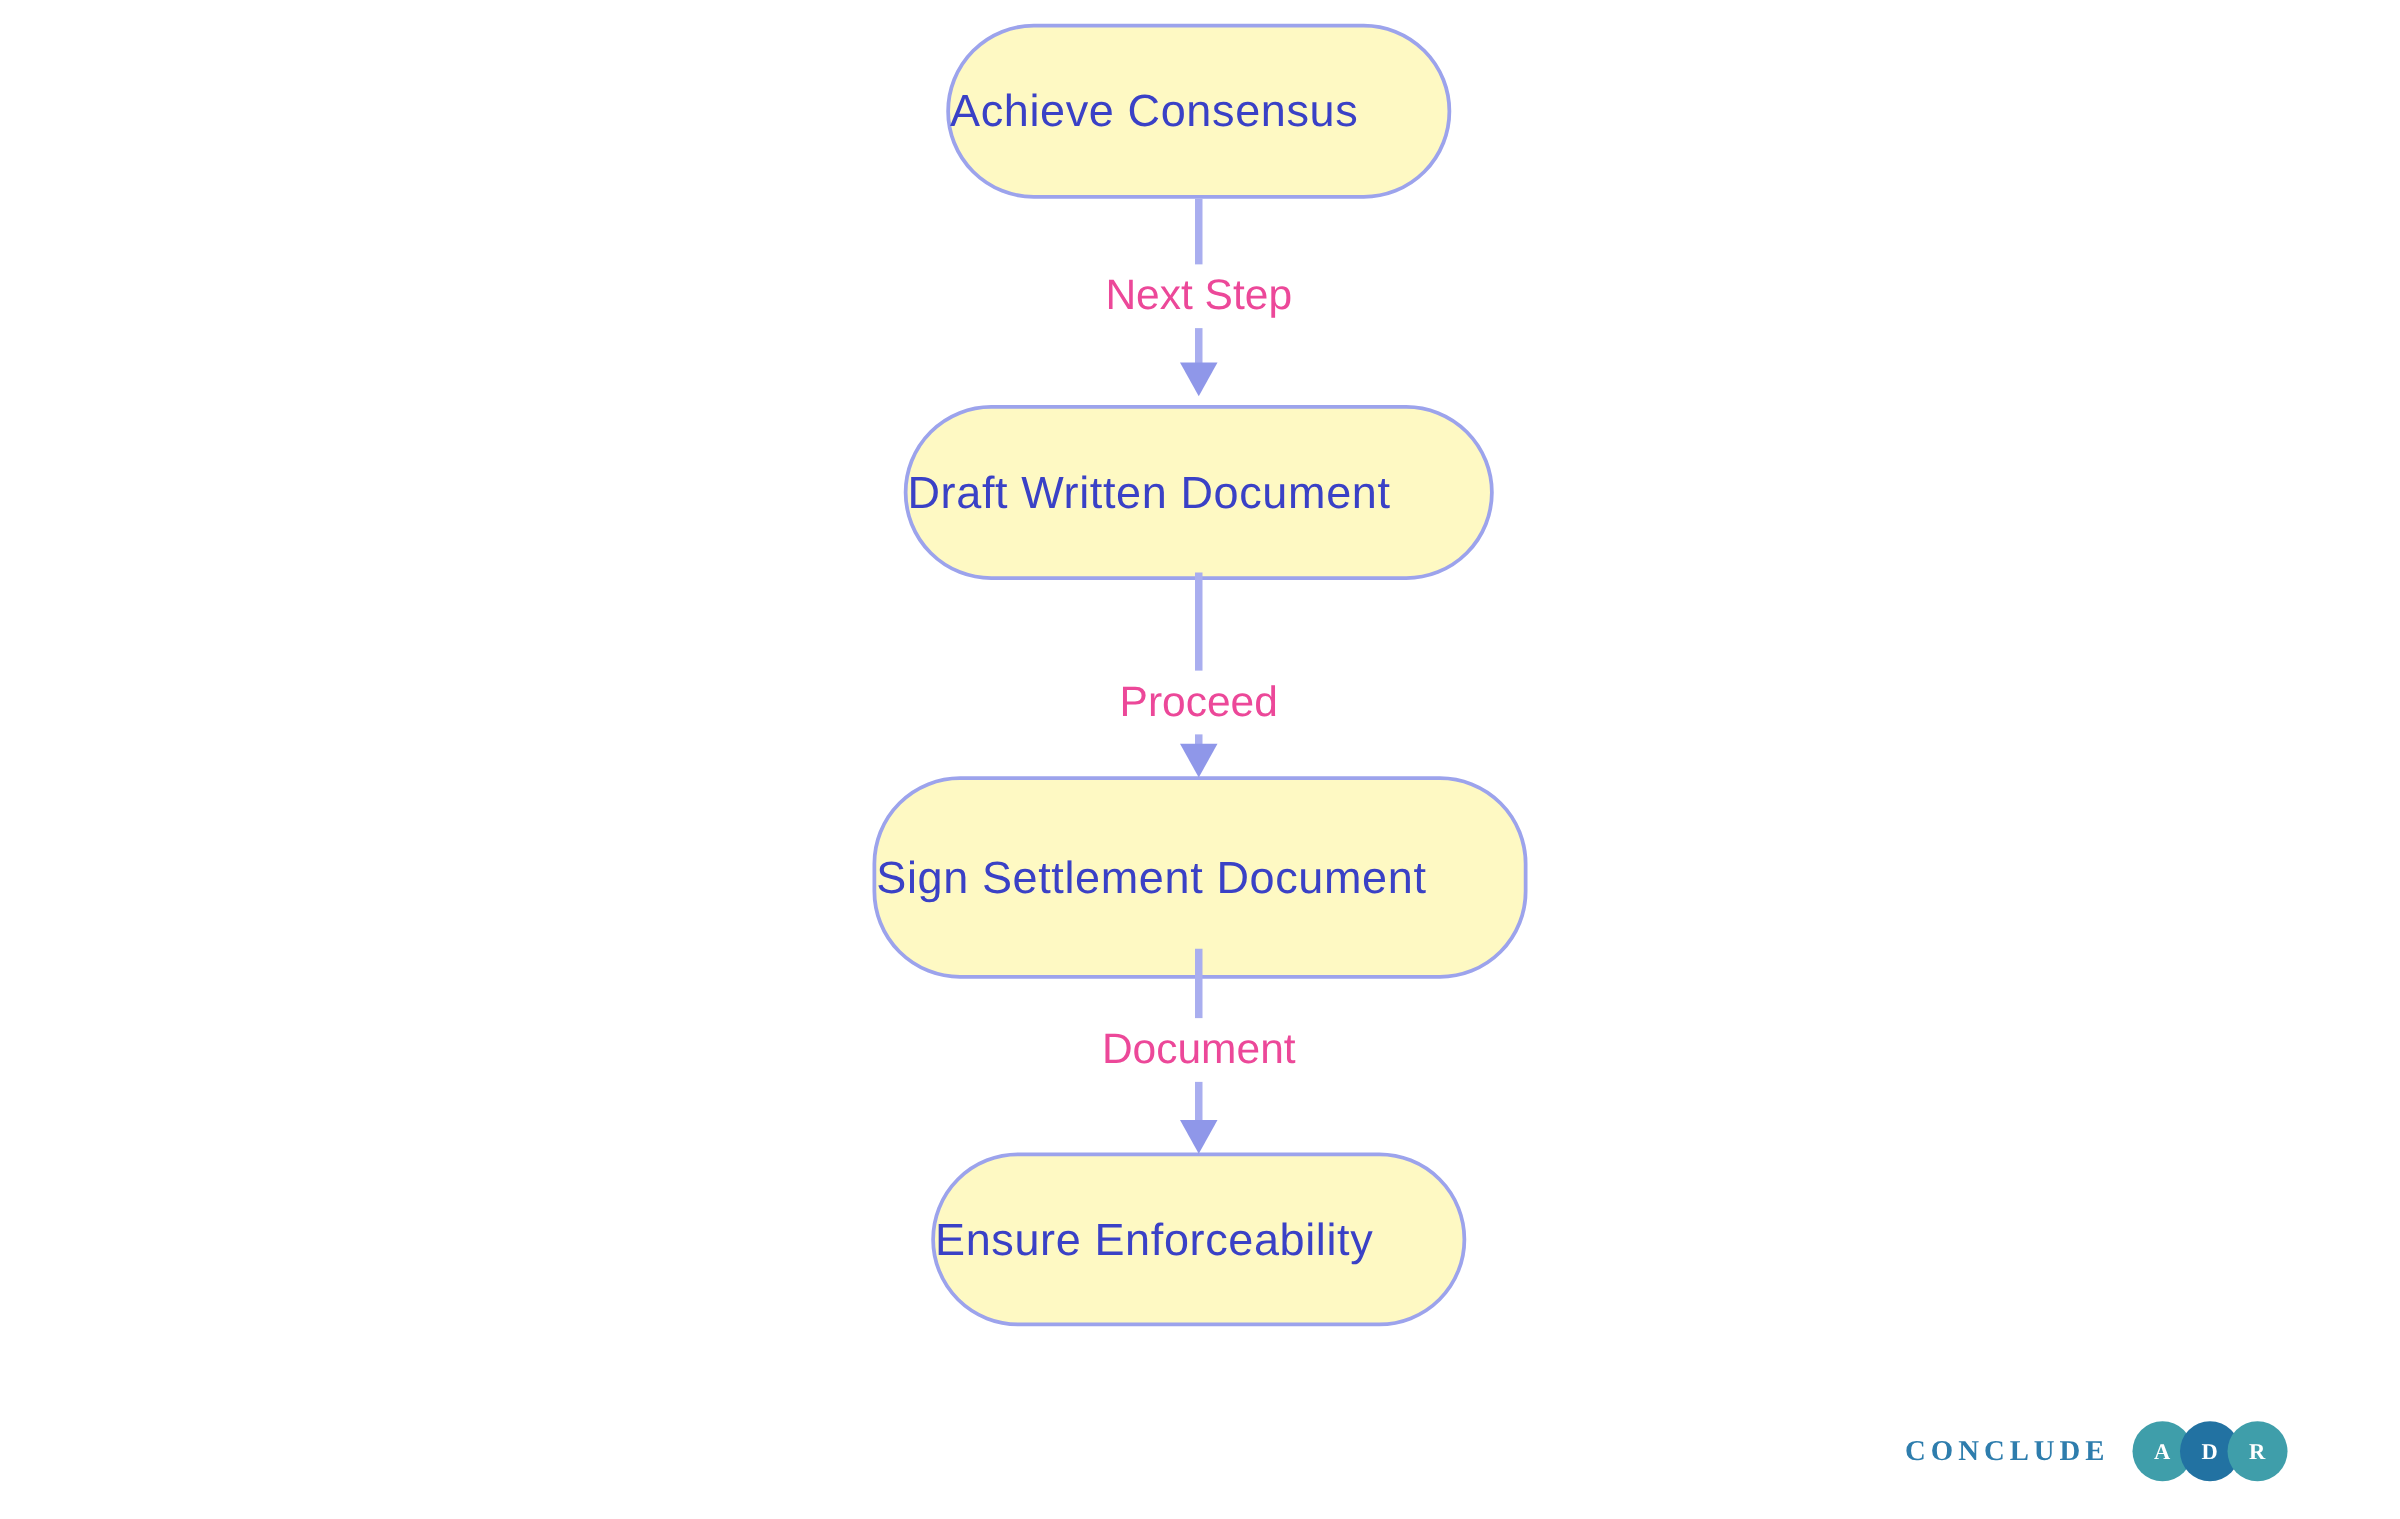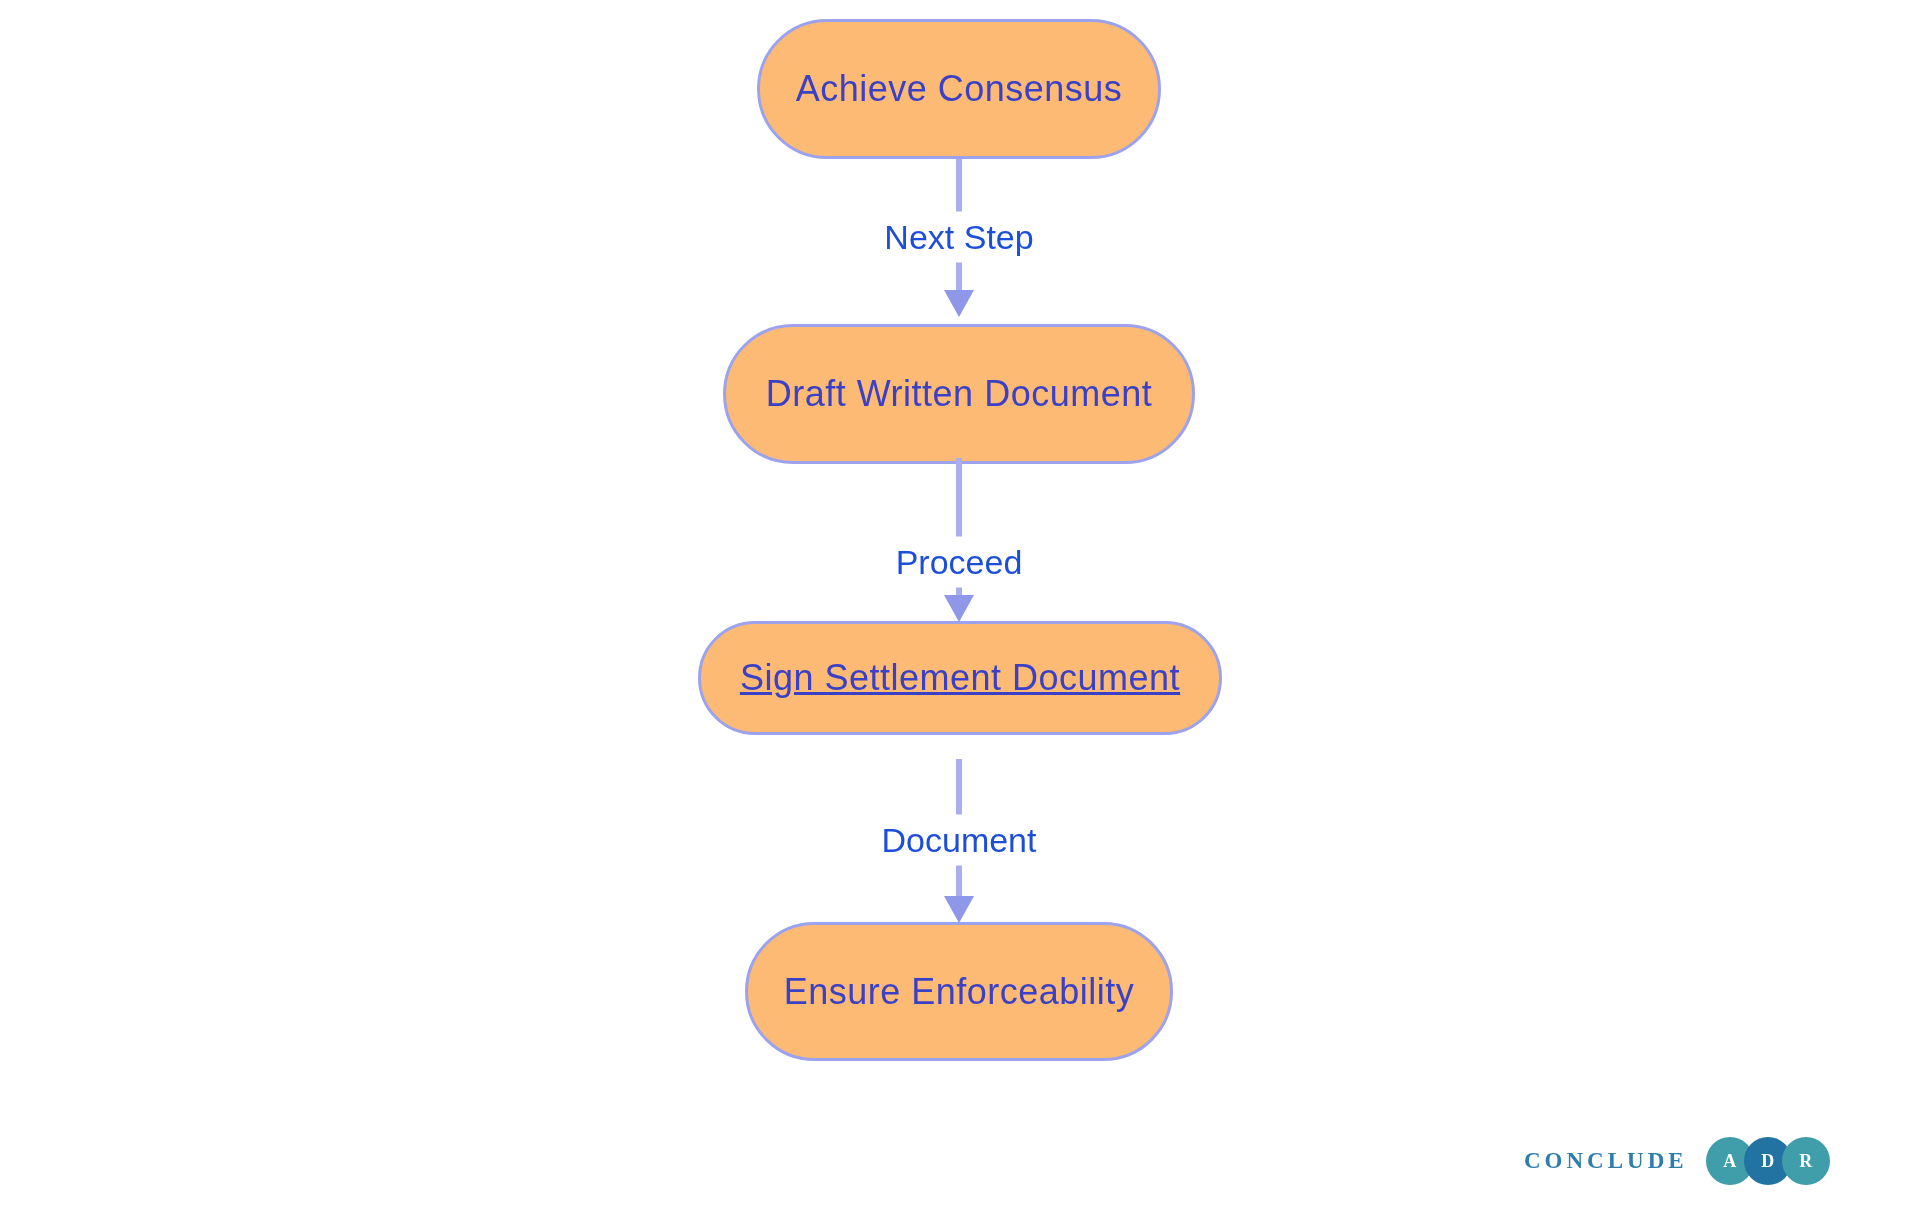--- a/index.html
+++ b/index.html
@@ -12,34 +12,34 @@
     width: 1920px;
     height: 1215px;
     background: #ffffff;
     overflow: hidden;
     font-family: "Liberation Sans", "DejaVu Sans", sans-serif;
   }
   
   .node {
     position: absolute;
     box-sizing: border-box;
-    background: #fdba74;
+    background: #fef9c3;
     border: 3px solid #9ca3ec;
     border-radius: 70px;
     color: #3a41c6;
     font-size: 36px;
     letter-spacing: 0.5px;
     display: flex;
     align-items: center;
-    justify-content: center;
+    justify-content: flex-start;
     text-align: center;
   }
   #node-achieve-consensus      { left: 757px; top:  19px; width: 404px; height: 140px; }
   #node-draft-written-document { left: 723px; top: 324px; width: 472px; height: 140px; }
-  #node-sign-settlement-document { left: 698px; top: 621px; width: 524px; height: 114px; text-decoration: underline; }
+  #node-sign-settlement-document { left: 698px; top: 621px; width: 524px; height: 162px; }
   #node-ensure-enforceability  { left: 745px; top: 922px; width: 428px; height: 139px; }
 
   
   .edge-line {
     position: absolute;
     left: 956px;
     width: 6px;
     background: #a9aeef;
   }
   #edge-line-1 { top: 159px; height: 133px; }
@@ -60,21 +60,21 @@
   #arrowhead-2 { top: 595px; }
   #arrowhead-3 { top: 896px; }
 
   
   .edge-label {
     position: absolute;
     left: 959px;
     transform: translate(-50%, -50%);
     background: #ffffff;
     padding: 6px 12px;
-    color: #1d4ed8;
+    color: #ec4899;
     font-size: 34px;
     white-space: nowrap;
   }
   #edge-label-1 { top: 237px; }
   #edge-label-2 { top: 538px; margin-top: 24px; }
   #edge-label-3 { top: 840px; }
 
   
   #logo {
     position: absolute;

